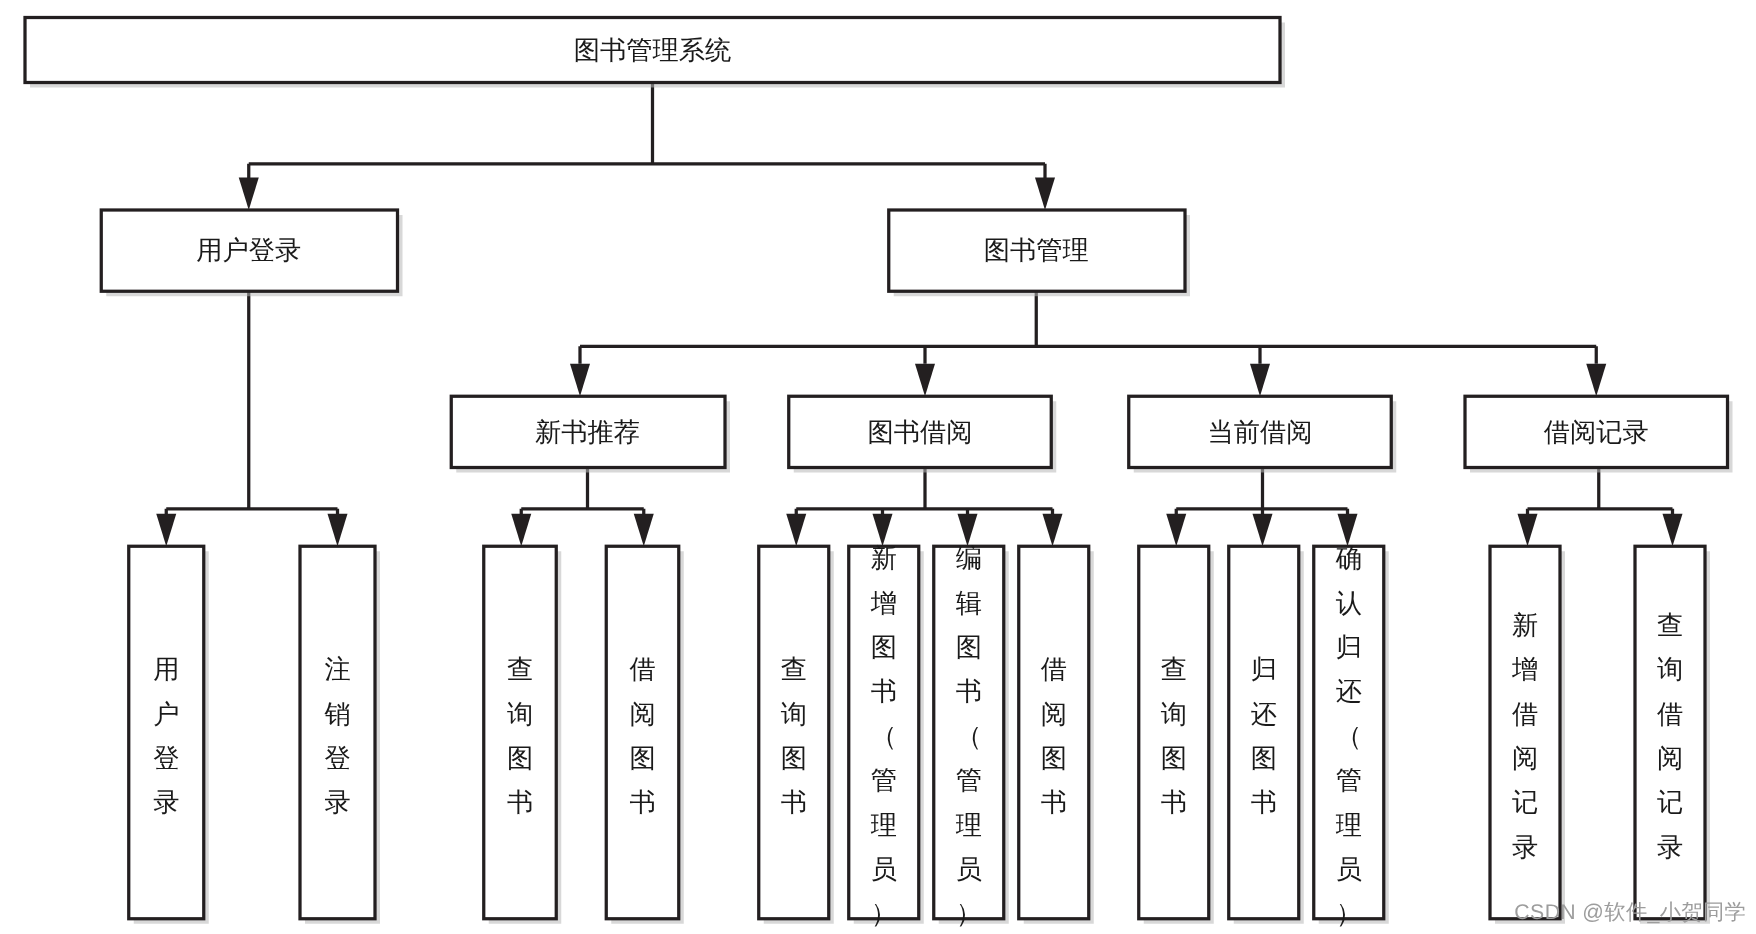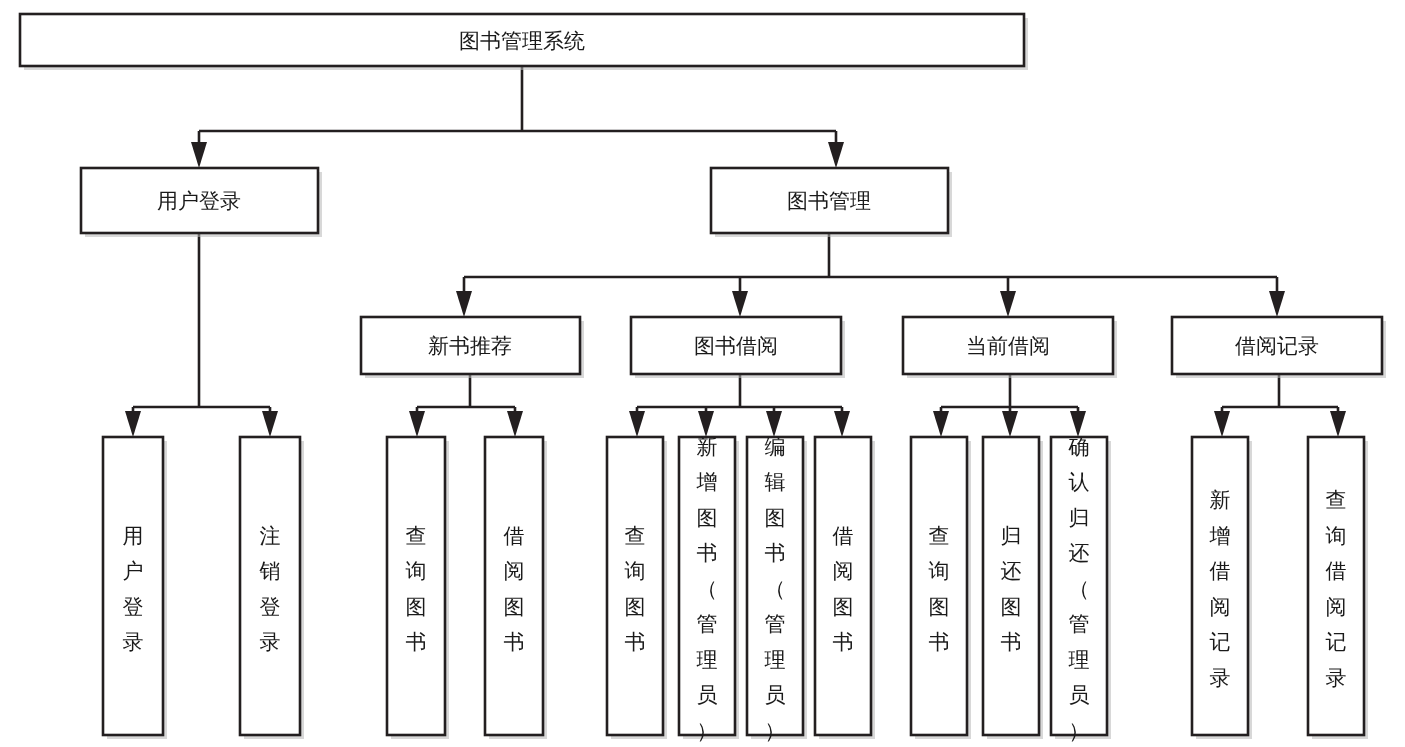--- a/index.html
+++ b/index.html
@@ -224,13 +224,14 @@
     </g>
 
     <g>
       <rect class="node-shadow" x="1312" y="441" width="56" height="298"></rect>
       <rect class="node-box" x="1308" y="437" width="56" height="298"></rect>
       <text class="node-label-vertical" x="1336" y="0"><tspan x="1336" y="507.2">查</tspan><tspan x="1336" y="542.7">询</tspan><tspan x="1336" y="578.2">借</tspan><tspan x="1336" y="613.7">阅</tspan><tspan x="1336" y="649.2">记</tspan><tspan x="1336" y="684.7">录</tspan></text>
     </g>
 
   </svg>
 
+  <div class="watermark">CSDN @软件_小贺同学</div>
 </div>
 
 </body></html>

